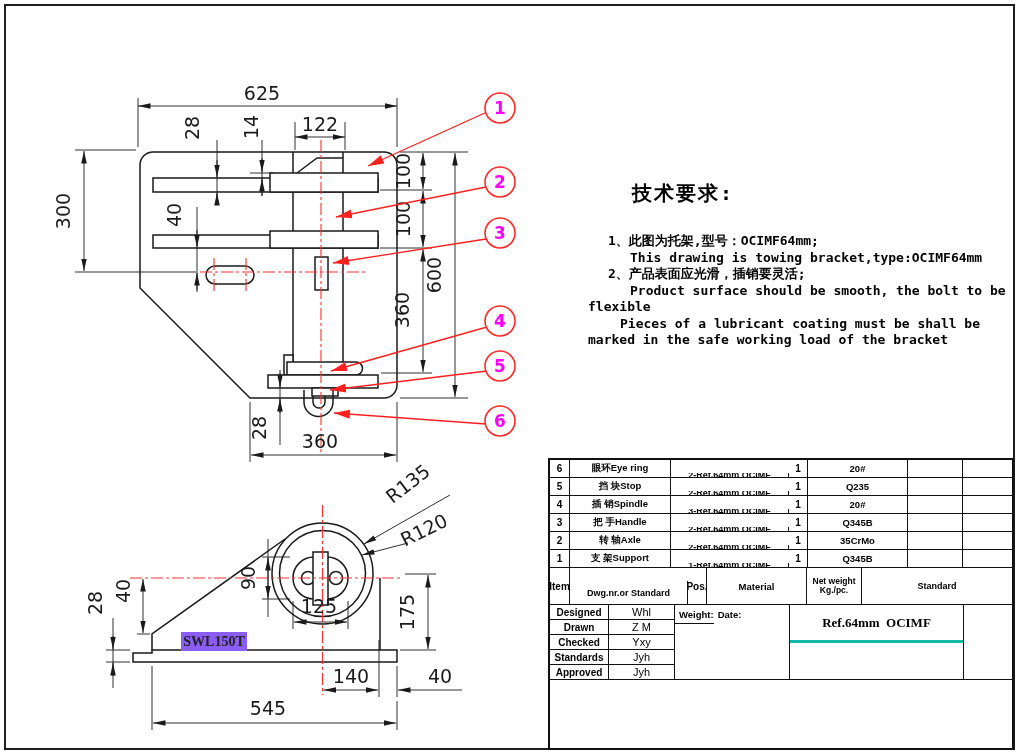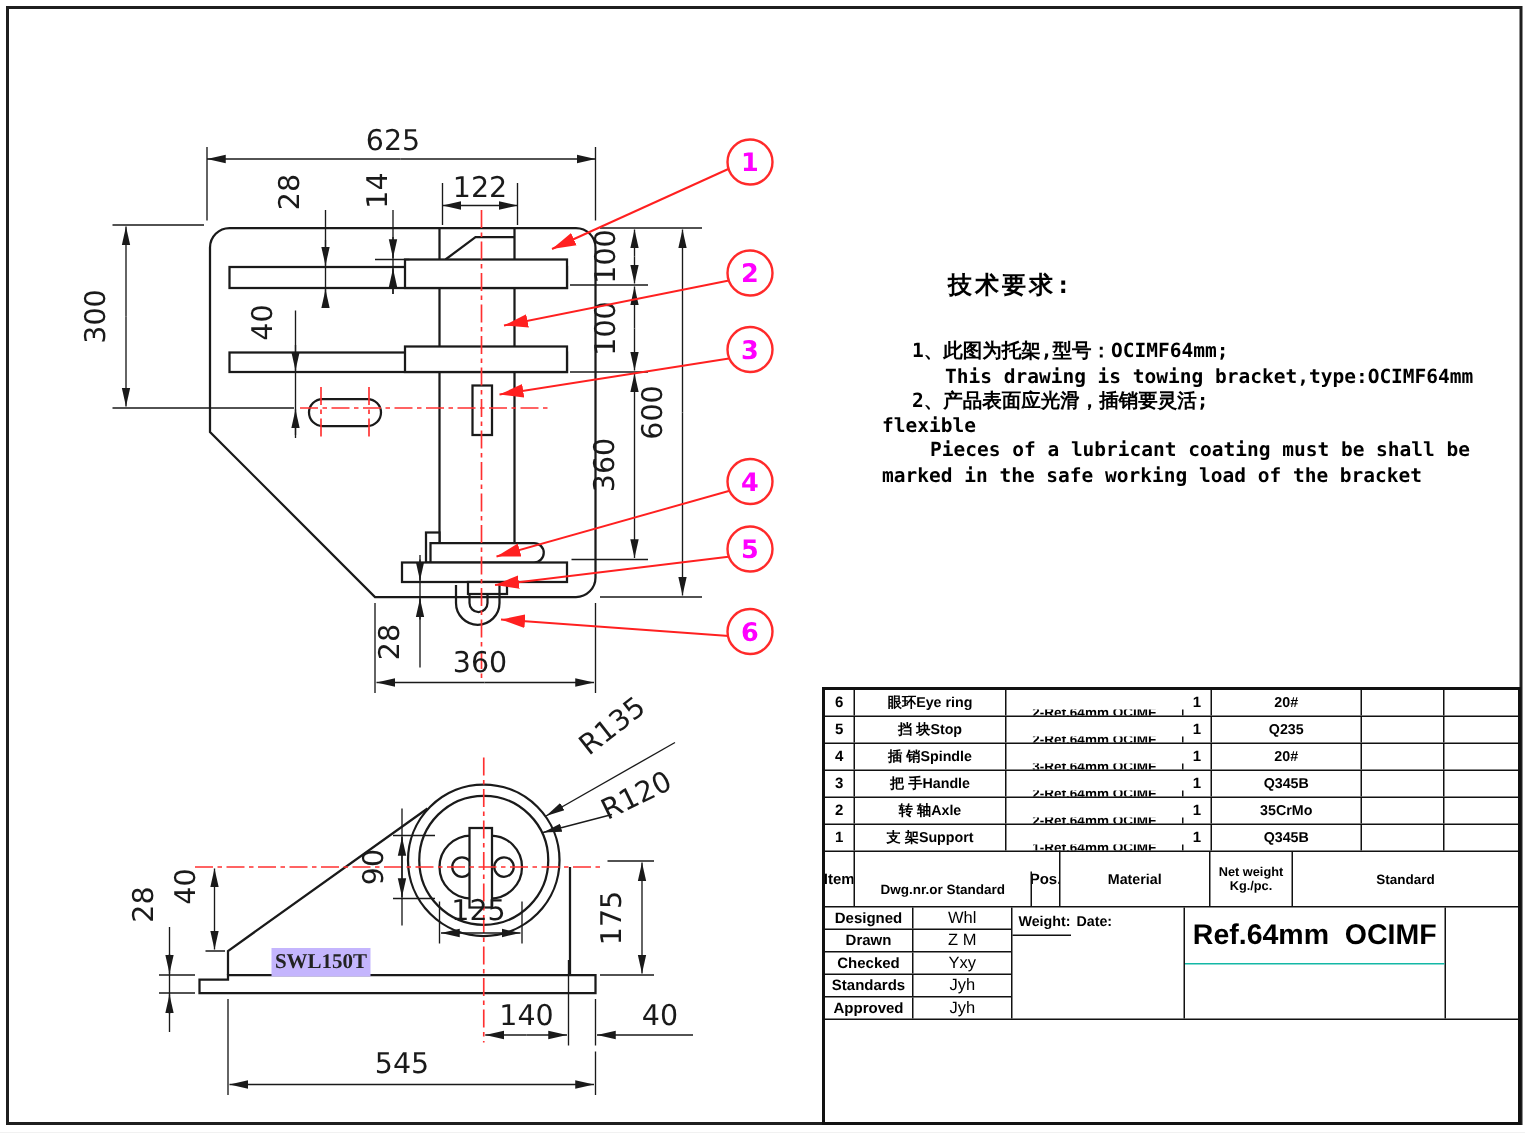--- a/index.html
+++ b/index.html
@@ -5,25 +5,25 @@
   html,body{margin:0;padding:0;background:#e8e8e8;}
   .page{position:relative;width:1020px;height:755px;background:#ffffff;overflow:hidden;
         font-family:"Liberation Sans",sans-serif;}
   .frame{position:absolute;left:4px;top:4px;right:5px;bottom:5px;border:2px solid #1f1f1f;}
   svg{position:absolute;left:0;top:0;}
   svg text{font-family:"DejaVu Sans",sans-serif;font-size:19px;fill:#1a1a1a;}
   svg text.balloon-num{font-size:17px;font-weight:bold;fill:#ff00ff;}
   
   .tech{position:absolute;left:588px;top:180px;width:414px;color:#000;
         font-family:"DejaVu Sans Mono","Liberation Mono",monospace;font-weight:bold;}
-  .tech-title{font-size:16px;padding-left:44px;margin-bottom:26px;letter-spacing:2px;}
+  .tech-title{font-size:20px;padding-left:44px;margin-bottom:26px;letter-spacing:2px;}
   .tech-line{font-size:13px;line-height:16.5px;white-space:nowrap;}
   .p20{padding-left:20px}.p42{padding-left:42px}.p32{padding-left:32px}.p0{padding-left:0}
   
-  .swl{position:absolute;left:181px;top:632px;width:66px;height:19px;background:#c4b5fd;
+  .swl{position:absolute;left:181px;top:632px;width:66px;height:19px;background:#8b5cf6;
        color:#222;font-family:"Liberation Serif",serif;font-weight:bold;font-size:14px;
        text-align:center;line-height:19px;}
   
   .tbl{position:absolute;left:548px;top:458px;width:466px;height:292px;border:2px solid #111;
        box-sizing:border-box;display:flex;flex-direction:column;color:#000;}
   .tbl *{box-sizing:border-box;}
   .brow{display:flex;height:18px;border-bottom:1px solid #111;}
   .brow>div{border-right:1px solid #111;overflow:hidden;display:flex;align-items:center;
             justify-content:center;font-weight:bold;text-align:center;}
   .brow>div:last-child{border-right:none;}
@@ -41,22 +41,22 @@
   .tnrow:last-child{border-bottom:none;text-align:center;}
   .tlabel{width:59px;border-right:1px solid #111;font-weight:bold;font-size:10px;
           display:flex;align-items:center;justify-content:center;}
   .tvalue{flex:1;font-weight:normal;font-size:11px;display:flex;align-items:center;justify-content:center;}
   .tcol-mid{width:115px;display:flex;flex-direction:row;border-right:1px solid #111;}
   .tmid-top{height:37px;border-bottom:1px solid #111;}
   .tmid-cell{height:19px;border-bottom:1px solid #111;font-weight:bold;font-size:9.5px;
              display:flex;align-items:center;padding-left:4px;}
   .tmid-cell:last-child{border-bottom:none;flex:1;}
   .tcol-title{width:174px;display:flex;flex-direction:column;border-right:1px solid #111;}
-  .ttitle{height:38px;border-bottom:1px solid #14b8a6;display:flex;align-items:center;justify-content:center;
-          font-family:Liberation Sans, sans-serif;font-weight:bold;font-size:19px;
+  .ttitle{height:38px;border-bottom:3px solid #14b8a6;display:flex;align-items:center;justify-content:center;
+          font-family:Liberation Serif, serif;font-weight:bold;font-size:13px;
           white-space:pre;}
   .ttitle-bottom{flex:1;}
   .tcol-right{flex:1;}
   .tbot{flex:1;}
 </style>
 </head>
 <body>
 
 <div class="page">
   <div class="frame"></div>
@@ -224,20 +224,21 @@
     </g>
   </svg>
 
   <div class="swl">SWL150T</div>
 
   <div class="tech">
     <div class="tech-title">技术要求:</div>
     <div class="tech-line p20">1、此图为托架,型号：OCIMF64mm;</div>
     <div class="tech-line p42">This drawing is towing bracket,type:OCIMF64mm</div>
     <div class="tech-line p20">2、产品表面应光滑，插销要灵活;</div>
+    <div class="tech-line p42">Product surface should be smooth, the bolt to be</div>
     <div class="tech-line p0">flexible</div>
     <div class="tech-line p32">Pieces of a lubricant coating must be shall be</div>
     <div class="tech-line p0">marked in the safe working load of the bracket</div>
   </div>
 
   <div class="tbl">
     <div class="brow">
       <div class="c-item">6</div>
       <div class="c-den">眼环Eye ring</div>
       <div class="c-dwg">2-Ref.64mm OCIMF</div>

